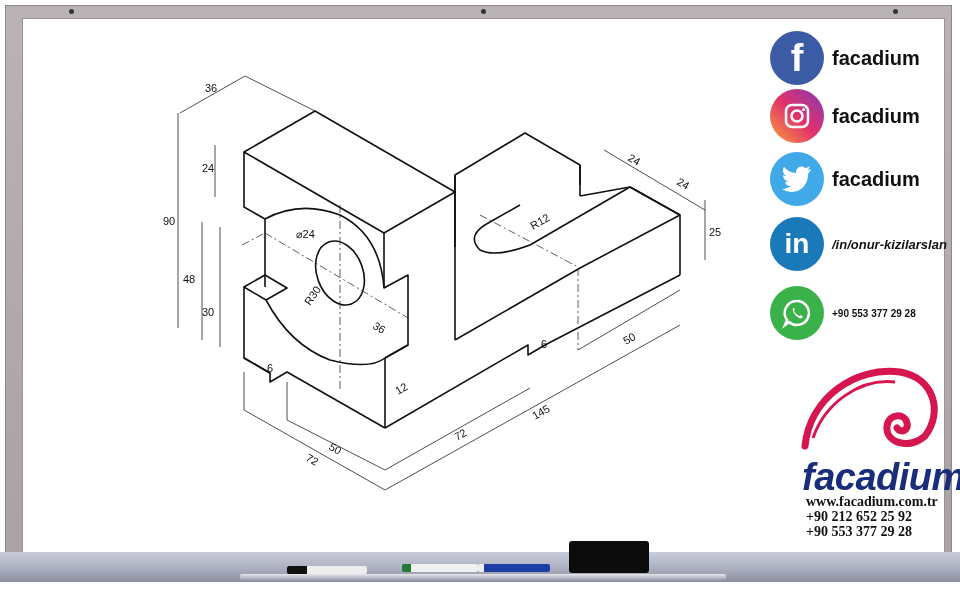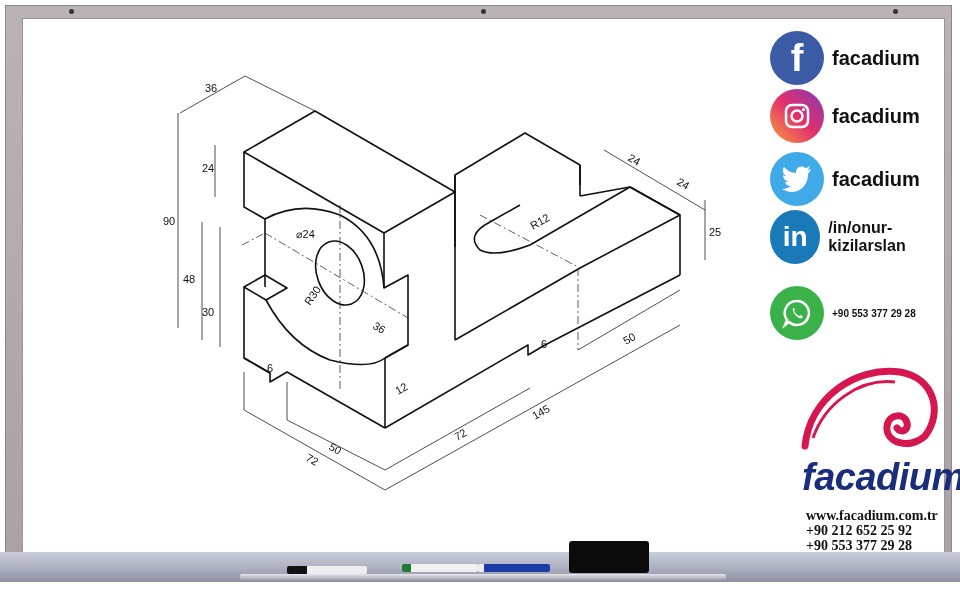--- a/index.html
+++ b/index.html
@@ -8,21 +8,21 @@
   .frame-inner { position:absolute; left:22px; top:18px; width:923px; height:537px; background:#ffffff; border:1px solid #9a9498; box-sizing:border-box; }
   .bolt { position:absolute; width:5px; height:5px; border-radius:50%; background:#333; }
   .tray { position:absolute; left:0; top:552px; width:960px; height:30px; background:linear-gradient(180deg,#c9ccd8 0%,#aeb2c3 50%,#8d90a0 100%); }
   .tray-lip { position:absolute; left:240px; top:574px; width:486px; height:6px; background:linear-gradient(180deg,#e6e8ee,#9da0ad); border-radius:2px; }
   .eraser { position:absolute; left:569px; top:541px; width:80px; height:32px; background:#0b0b0b; border-radius:3px; }
   .marker { position:absolute; height:8px; border-radius:2px; }
   .social { position:absolute; left:770px; display:flex; align-items:center; }
   .social .circle { width:54px; height:54px; border-radius:50%; display:flex; align-items:center; justify-content:center; color:#fff; }
   .social .label { margin-left:8px; font-weight:bold; color:#111; }
   .logo-text { position:absolute; left:802px; top:456px; font-family:"Liberation Sans", sans-serif; font-style:italic; font-weight:bold; color:#1a2d7a; font-size:38px; letter-spacing:-0.5px; }
-  .contact { position:absolute; left:806px; font-family:"Liberation Serif", serif; font-weight:bold; font-size:14px; color:#111;margin-top:14px; }
+  .contact { position:absolute; left:806px; font-family:"Liberation Serif", serif; font-weight:bold; font-size:14px; color:#111; }
   svg text { font-family:"Liberation Sans", sans-serif; font-size:11px; fill:#111; }
 </style>
 </head>
 <body>
 
 <div class="frame-outer"></div>
 <div class="bolt" style="left:69px;top:9px;"></div>
 <div class="bolt" style="left:481px;top:9px;"></div>
 <div class="bolt" style="left:893px;top:9px;"></div>
 <div class="frame-inner"></div>
@@ -116,23 +116,23 @@
   <span class="label" style="font-size:20px;">facadium</span>
 </div>
 <div class="social" style="top:152px;">
   <div class="circle" style="background:#40a9e8;">
     <svg width="30" height="26" viewBox="0 0 30 26">
         <path d="M29,3 C27,4 26,4 25,4 C27,3 27,2 28,0 C26,1 25,2 23,2 C21,0 17,0 15,3 C14,4 14,6 14,7 C9,7 5,4 2,1 C0,4 1,8 4,10 C3,10 2,10 1,9 C1,12 3,15 6,15 C5,16 4,16 3,16 C4,19 6,20 9,20 C6,22 3,23 0,23 C3,25 7,26 10,26 C20,26 26,17 26,9 L26,8 C27,7 28,5 29,3 Z" fill="#fff"></path>
       </svg>
   </div>
   <span class="label" style="font-size:20px;">facadium</span>
 </div>
-<div class="social" style="top:210px;">
+<div class="social" style="top:217px;text-align:center;">
   <div class="circle" style="background:#1a79b8;font-size:28px;font-weight:bold;">in</div>
-  <span class="label" style="font-size:16px;">/in/onur-kizilarslan</span>
+  <span class="label" style="font-size:13px;font-style:italic;">/in/onur-kizilarslan</span>
 </div>
 <div class="social" style="top:286px;">
   <div class="circle" style="background:#3bb14a;">
     <svg width="32" height="32" viewBox="0 0 32 32">
         <path d="M16,4 A12,12 0 1,1 8,25 L4,28 L6,23 A12,12 0 0,1 16,4 Z" fill="none" stroke="#fff" stroke-width="2.5"></path>
         <path d="M12,11 C11,13 13,18 18,21 C20,22 21,21 22,20 L20,18 L18,19 C16,18 14,16 13,14 L14,12 Z" fill="#fff"></path>
       </svg>
   </div>
   <span class="label" style="font-size:10px;">+90 553 377 29 28</span>
 </div>

